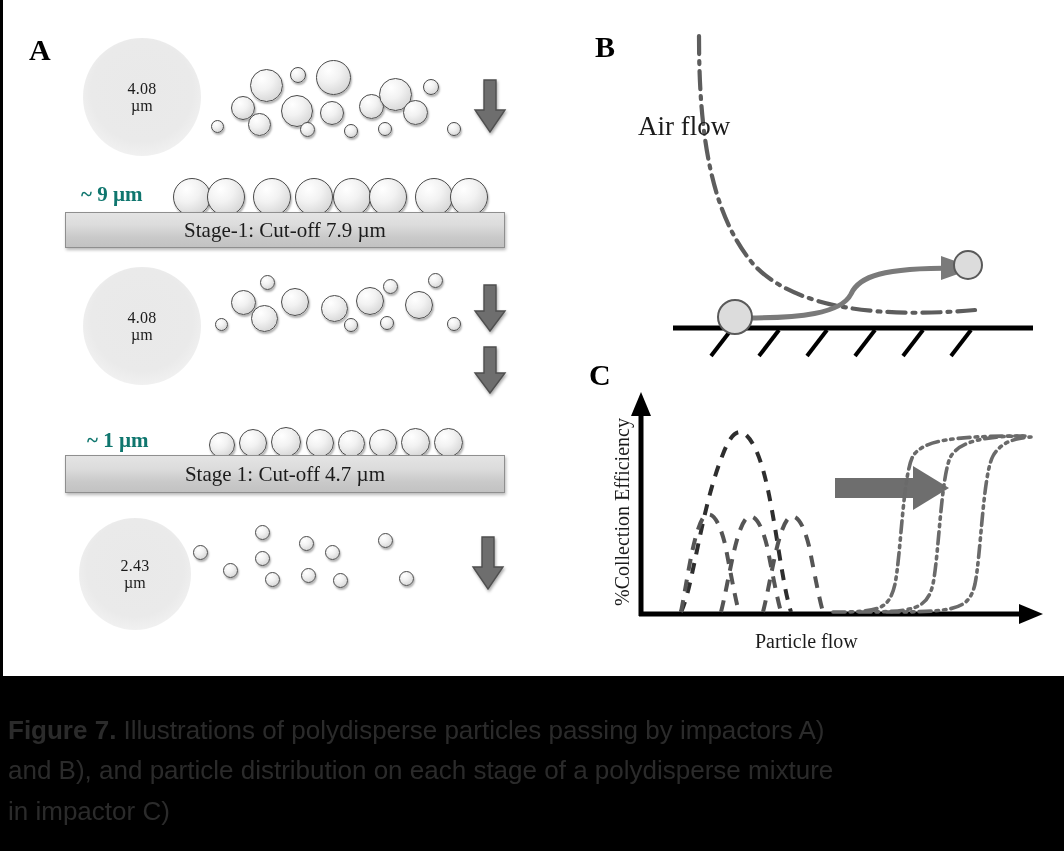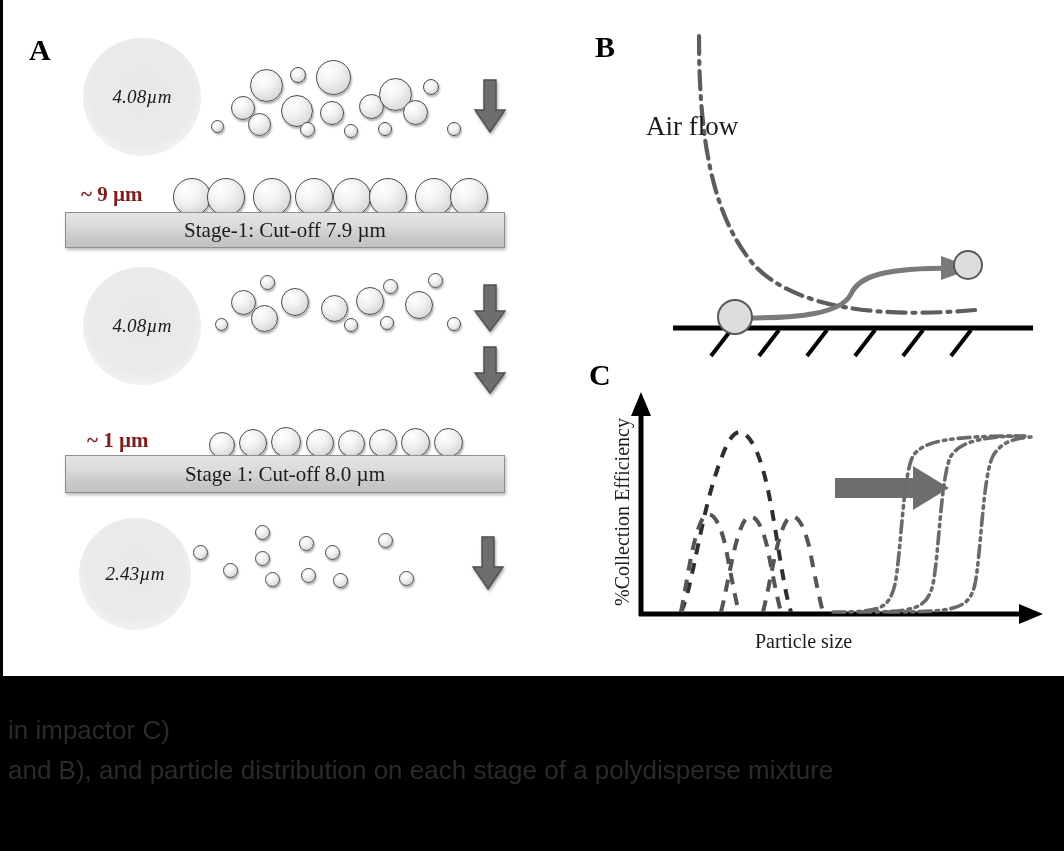--- a/index.html
+++ b/index.html
@@ -34,44 +34,43 @@
     border:1.5px solid #4a4a4a;
     box-shadow:1px 2px 2px rgba(0,0,0,.30);
     box-sizing:border-box;
   }
   .particle.sm{border-width:1.2px;}
 
   
   .size-bubble{
     position:absolute;border-radius:50%;
     background:radial-gradient(circle at 50% 45%, #e9e9e9 0%, #eaeaea 58%, #f4f4f4 82%, #ffffff 100%);
-    display:flex;flex-direction:row;align-items:center;justify-content:center;
-    font-family:"Liberation Serif", serif;
-    color:#1b1b1b;font-size:19px;line-height:1.08;text-align:center;
+    display:flex;flex-direction:column;align-items:center;justify-content:center;
+    font-family:"Liberation Serif", serif;
+    color:#1b1b1b;font-size:16px;line-height:1.08;text-align:center;
     letter-spacing:.2px;
-    font-style:italic;
   }
 
   
   .stage-bar{
     position:absolute;
     background:linear-gradient(180deg,#e4e4e4 0%, #dcdcdc 35%, #c9c9c9 72%, #c2c2c2 100%);
     border:1.5px solid #8f8f8f;
     box-shadow:1px 2px 3px rgba(0,0,0,.28);
     display:flex;align-items:center;justify-content:center;
     font-family:"Liberation Serif", serif;
     font-size:21px;color:#1b1b1b;
     box-sizing:border-box;
   }
 
   
   .tilde-label{
     position:absolute;
     font-family:"Liberation Serif", serif;
-    font-weight:bold;font-size:21px;color:#7f1d1d;
+    font-weight:bold;font-size:21px;color:#0f766e;
     white-space:nowrap;
   }
 
   
   .down-arrow{position:absolute;}
   .down-arrow svg{display:block;filter:drop-shadow(1.5px 2px 1.5px rgba(0,0,0,.35));}
 
   
   #panel-b{position:absolute;left:580px;top:18px;width:480px;height:340px;}
   #panel-b svg{display:block;}
@@ -205,21 +204,21 @@
         <div class="particle" style="left:206px;top:432px;width:26px;height:26px;"></div>
         <div class="particle" style="left:236px;top:429px;width:28px;height:28px;"></div>
         <div class="particle" style="left:268px;top:427px;width:30px;height:30px;"></div>
         <div class="particle" style="left:303px;top:429px;width:28px;height:28px;"></div>
         <div class="particle" style="left:335px;top:430px;width:27px;height:27px;"></div>
         <div class="particle" style="left:366px;top:429px;width:28px;height:28px;"></div>
         <div class="particle" style="left:398px;top:428px;width:29px;height:29px;"></div>
         <div class="particle" style="left:431px;top:428px;width:29px;height:29px;"></div>
       </div>
 
-      <div class="stage-bar" style="left:62px;top:455px;width:440px;height:38px;">Stage 1: Cut-off 8.0 µm</div>
+      <div class="stage-bar" style="left:62px;top:455px;width:440px;height:38px;">Stage 1: Cut-off 4.7 µm</div>
 
       <div class="size-bubble" style="left:76px;top:518px;width:112px;height:112px;">
         <span>2.43</span>
         <span>µm</span>
       </div>
 
       <div>
         <div class="particle sm" style="left:190px;top:545px;width:15px;height:15px;"></div>
         <div class="particle sm" style="left:220px;top:563px;width:15px;height:15px;"></div>
         <div class="particle sm" style="left:252px;top:525px;width:15px;height:15px;"></div>
@@ -236,21 +235,21 @@
       <div class="down-arrow" style="left:468px;top:535px;">
         <svg width="34" height="56" viewBox="0 0 34 56">
           <polygon points="11,2 23,2 23,32 32,32 17,54 2,32 11,32" fill="#6e6e6e" stroke="#4f4f4f" stroke-width="1.4"></polygon>
         </svg>
       </div>
     </div>
 
     <div id="panel-b">
       <div class="panel-letter" style="left:12px;top:14px;">B</div>
 
-      <div class="airflow-label" style="left:63px;top:93px;">Air flow</div>
+      <div class="airflow-label" style="left:55px;top:93px;">Air flow</div>
 
       <svg width="480" height="340" viewBox="0 0 480 340">
 
         <path d="M116,18 C116,110 126,196 172,248 C215,292 300,300 392,292" fill="none" stroke="#5d5d5d" stroke-width="4.2" stroke-dasharray="18,7,3,7" stroke-linecap="round"></path>
 
         <path d="M165,300 C215,300 258,296 268,276 C276,258 300,250 372,250" fill="none" stroke="#7a7a7a" stroke-width="5" stroke-linecap="round"></path>
 
         <polygon points="358,238 392,250 358,262" fill="#7a7a7a"></polygon>
 
         <line x1="90" y1="310" x2="450" y2="310" stroke="#000" stroke-width="5"></line>
@@ -267,21 +266,21 @@
         <circle cx="152" cy="299" r="17" fill="#dcdcdc" stroke="#5a5a5a" stroke-width="2"></circle>
 
         <circle cx="385" cy="247" r="14" fill="#dcdcdc" stroke="#5a5a5a" stroke-width="2"></circle>
       </svg>
     </div>
 
     <div id="panel-c">
       <div class="panel-letter" style="left:6px;top:2px;">C</div>
 
       <div class="axis-label" id="c-ylabel">%Collection Efficiency</div>
-      <div class="axis-label" id="c-xlabel">Particle size</div>
+      <div class="axis-label" id="c-xlabel">Particle flow</div>
 
       <svg width="480" height="290" viewBox="0 0 480 290">
 
         <line x1="58" y1="52" x2="58" y2="258" stroke="#000" stroke-width="5"></line>
         <polygon points="58,34 68,58 48,58" fill="#000"></polygon>
 
         <line x1="56" y1="256" x2="442" y2="256" stroke="#000" stroke-width="5"></line>
         <polygon points="460,256 436,266 436,246" fill="#000"></polygon>
 
         <path d="M98,254 C110,230 118,150 140,96 C150,70 160,66 172,90 C190,126 196,216 208,254" fill="none" stroke="#2e2e2e" stroke-width="4" stroke-dasharray="11,9" stroke-linecap="butt"></path>
@@ -297,17 +296,18 @@
 
         <path d="M250,254 C296,254 306,252 312,226 C318,196 320,116 330,98 C340,82 372,78 440,78" fill="none" stroke="#6a6a6a" stroke-width="3.6" stroke-dasharray="12,5,2.5,5,2.5,5" stroke-linecap="round"></path>
         <path d="M276,254 C330,254 344,252 350,226 C356,196 358,116 368,98 C378,82 406,78 442,78" fill="none" stroke="#6a6a6a" stroke-width="3.6" stroke-dasharray="12,5,2.5,5,2.5,5" stroke-linecap="round"></path>
         <path d="M304,254 C372,254 386,252 392,226 C398,196 400,116 410,98 C418,84 432,80 448,79" fill="none" stroke="#6a6a6a" stroke-width="3.6" stroke-dasharray="12,5,2.5,5,2.5,5" stroke-linecap="round"></path>
       </svg>
     </div>
 
   </div>
 
   <div id="caption">
+    <span class="cap-line"><b>Figure 7.</b><span> Illustrations of polydisperse particles passing by impactors A)</span></span>
+    <span class="cap-line">and B), and particle distribution on each stage of a polydisperse mixture</span>
     <span class="cap-line">in impactor C)</span>
-    <span class="cap-line">and B), and particle distribution on each stage of a polydisperse mixture</span>
   </div>
 
 </div>
 
 </body></html>

